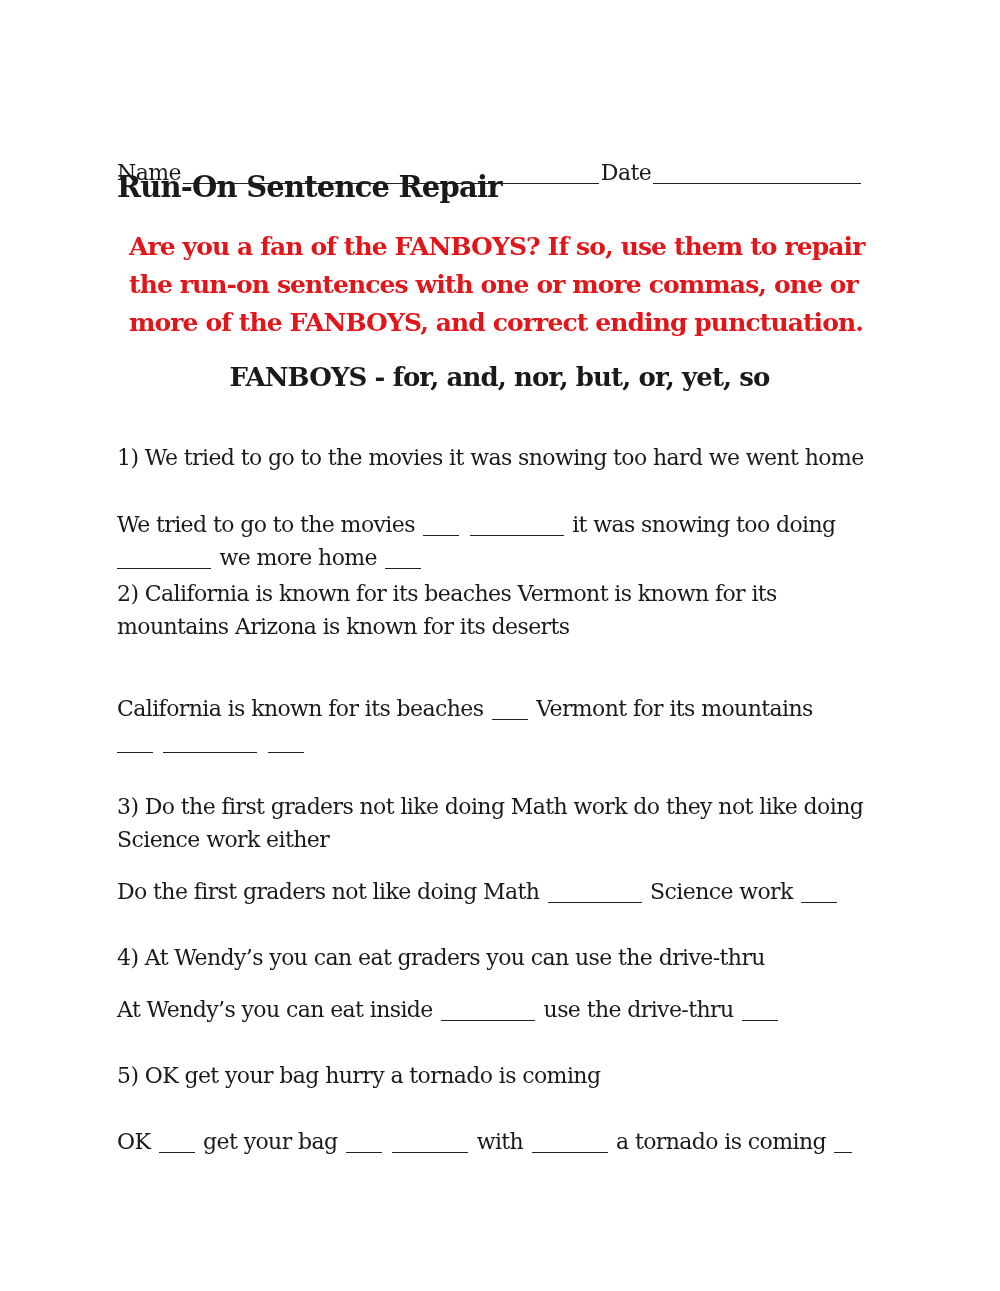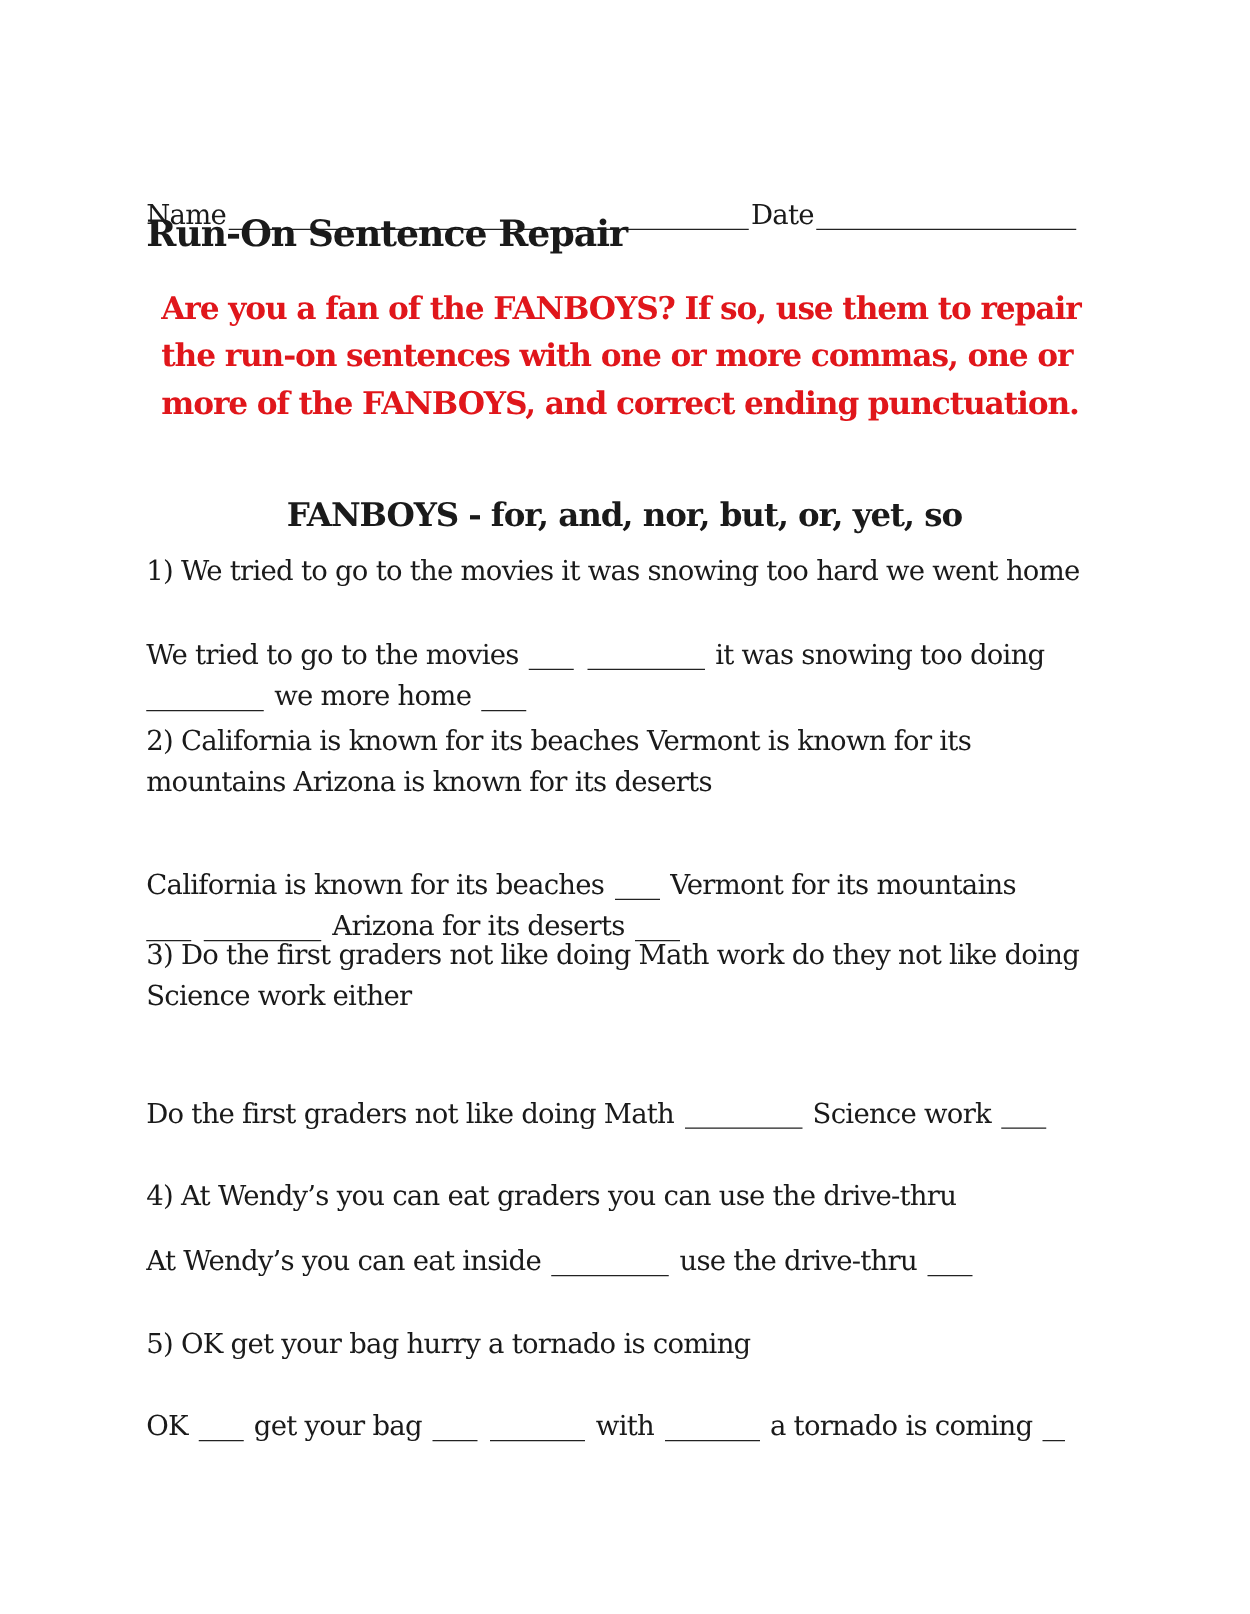--- a/index.html
+++ b/index.html
@@ -67,21 +67,20 @@
     }
     .fanboys {
       position: absolute;
       top: 362px;
       left: 0;
       width: 765px;
       text-align: center;
       font-size: 26px;
       font-weight: bold;
       letter-spacing: -0.9px;
-      margin-top: 36px;
     }
     .q {
       position: absolute;
       left: 0;
       width: 770px;
       font-size: 22px;
       line-height: 33px;
       letter-spacing: -0.6px;
     }
   </style>
@@ -111,25 +110,24 @@
     <input class="blank" style="width: 36px;">
   </div>
 
   <div class="q" style="top:577px"><span>2)</span> <span>California is known for its beaches Vermont is known for its mountains Arizona is known for its deserts</span></div>
   <div class="q" style="top:692px">
     <span>California is known for its beaches</span>
     <input class="blank" style="width: 36px;">
     <span>Vermont for its mountains</span><br>
     <input class="blank" style="width: 36px; margin-left: 0px;">
     <input class="blank" style="width: 94px;">
-    <span>Arizona for its deserts</span>
     <input class="blank" style="width: 36px;">
   </div>
 
-  <div class="q" style="top:748px"><span>3)</span> <span>Do the first graders not like doing Math work do they not like doing Science work either</span></div>
+  <div class="q" style="top:790px"><span>3)</span> <span>Do the first graders not like doing Math work do they not like doing Science work either</span></div>
   <div class="q" style="top:875px">
     <span>Do the first graders not like doing Math</span>
     <input class="blank" style="width: 94px;">
     <span>Science work</span>
     <input class="blank" style="width: 36px;">
   </div>
 
   <div class="q" style="top:941px"><span>4)</span> <span>At Wendy’s you can eat graders you can use the drive-thru</span></div>
   <div class="q" style="top:993px">
     <span>At Wendy’s you can eat inside</span>

